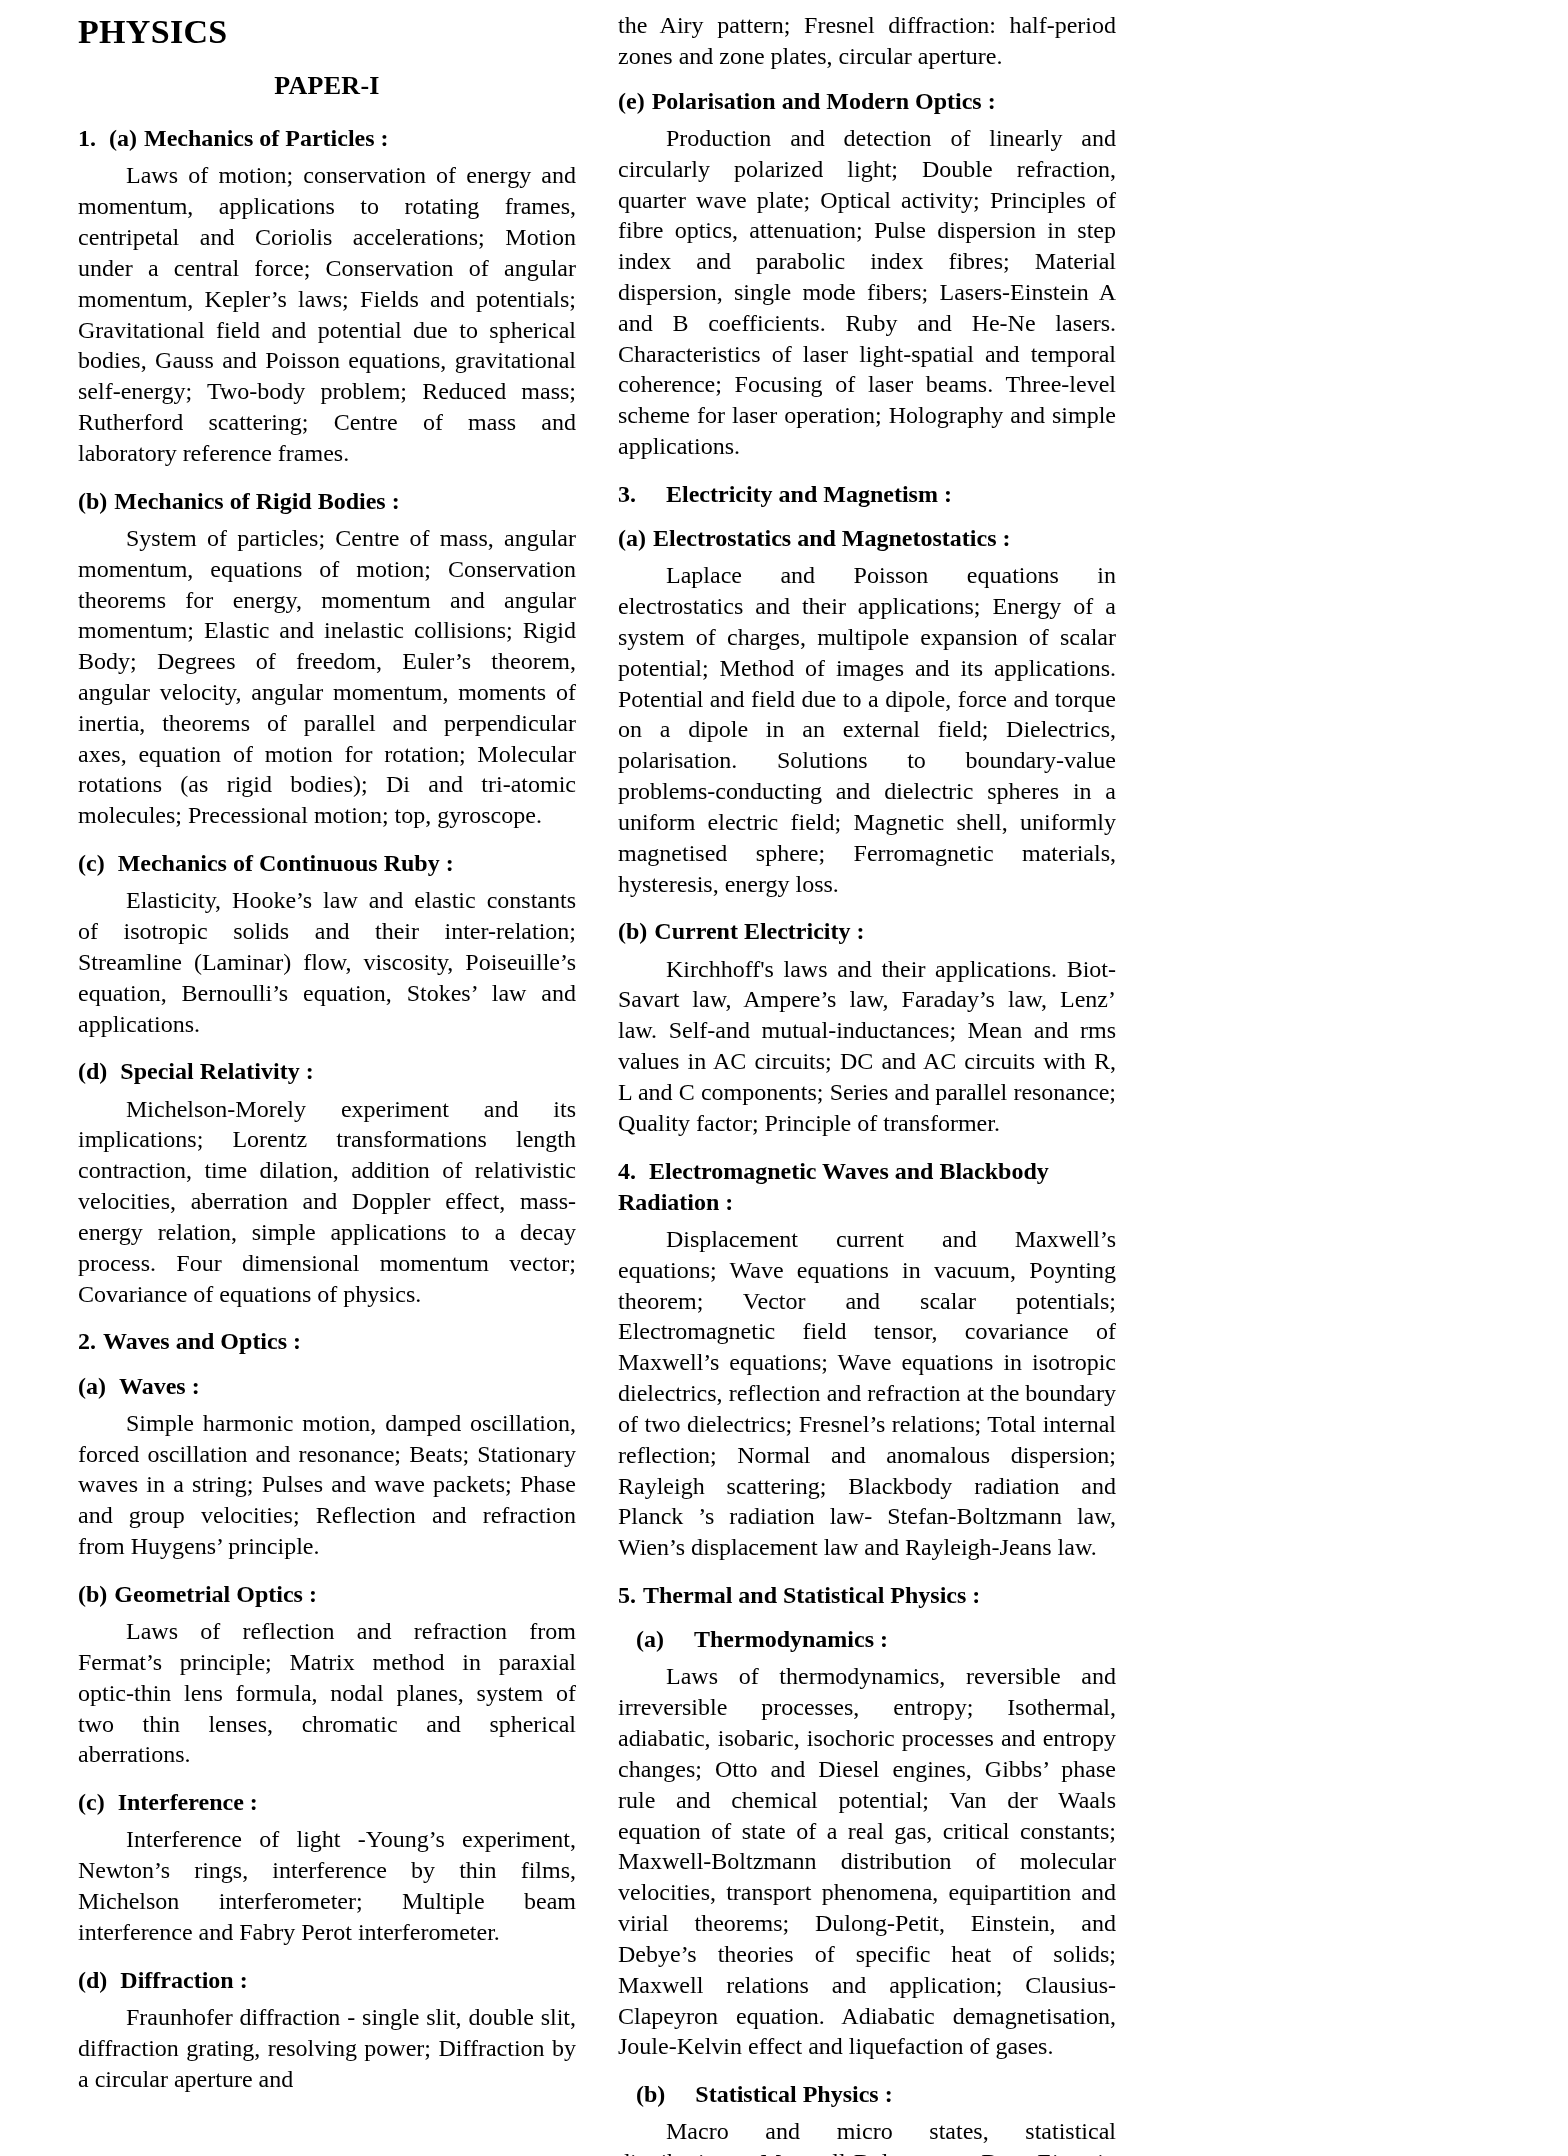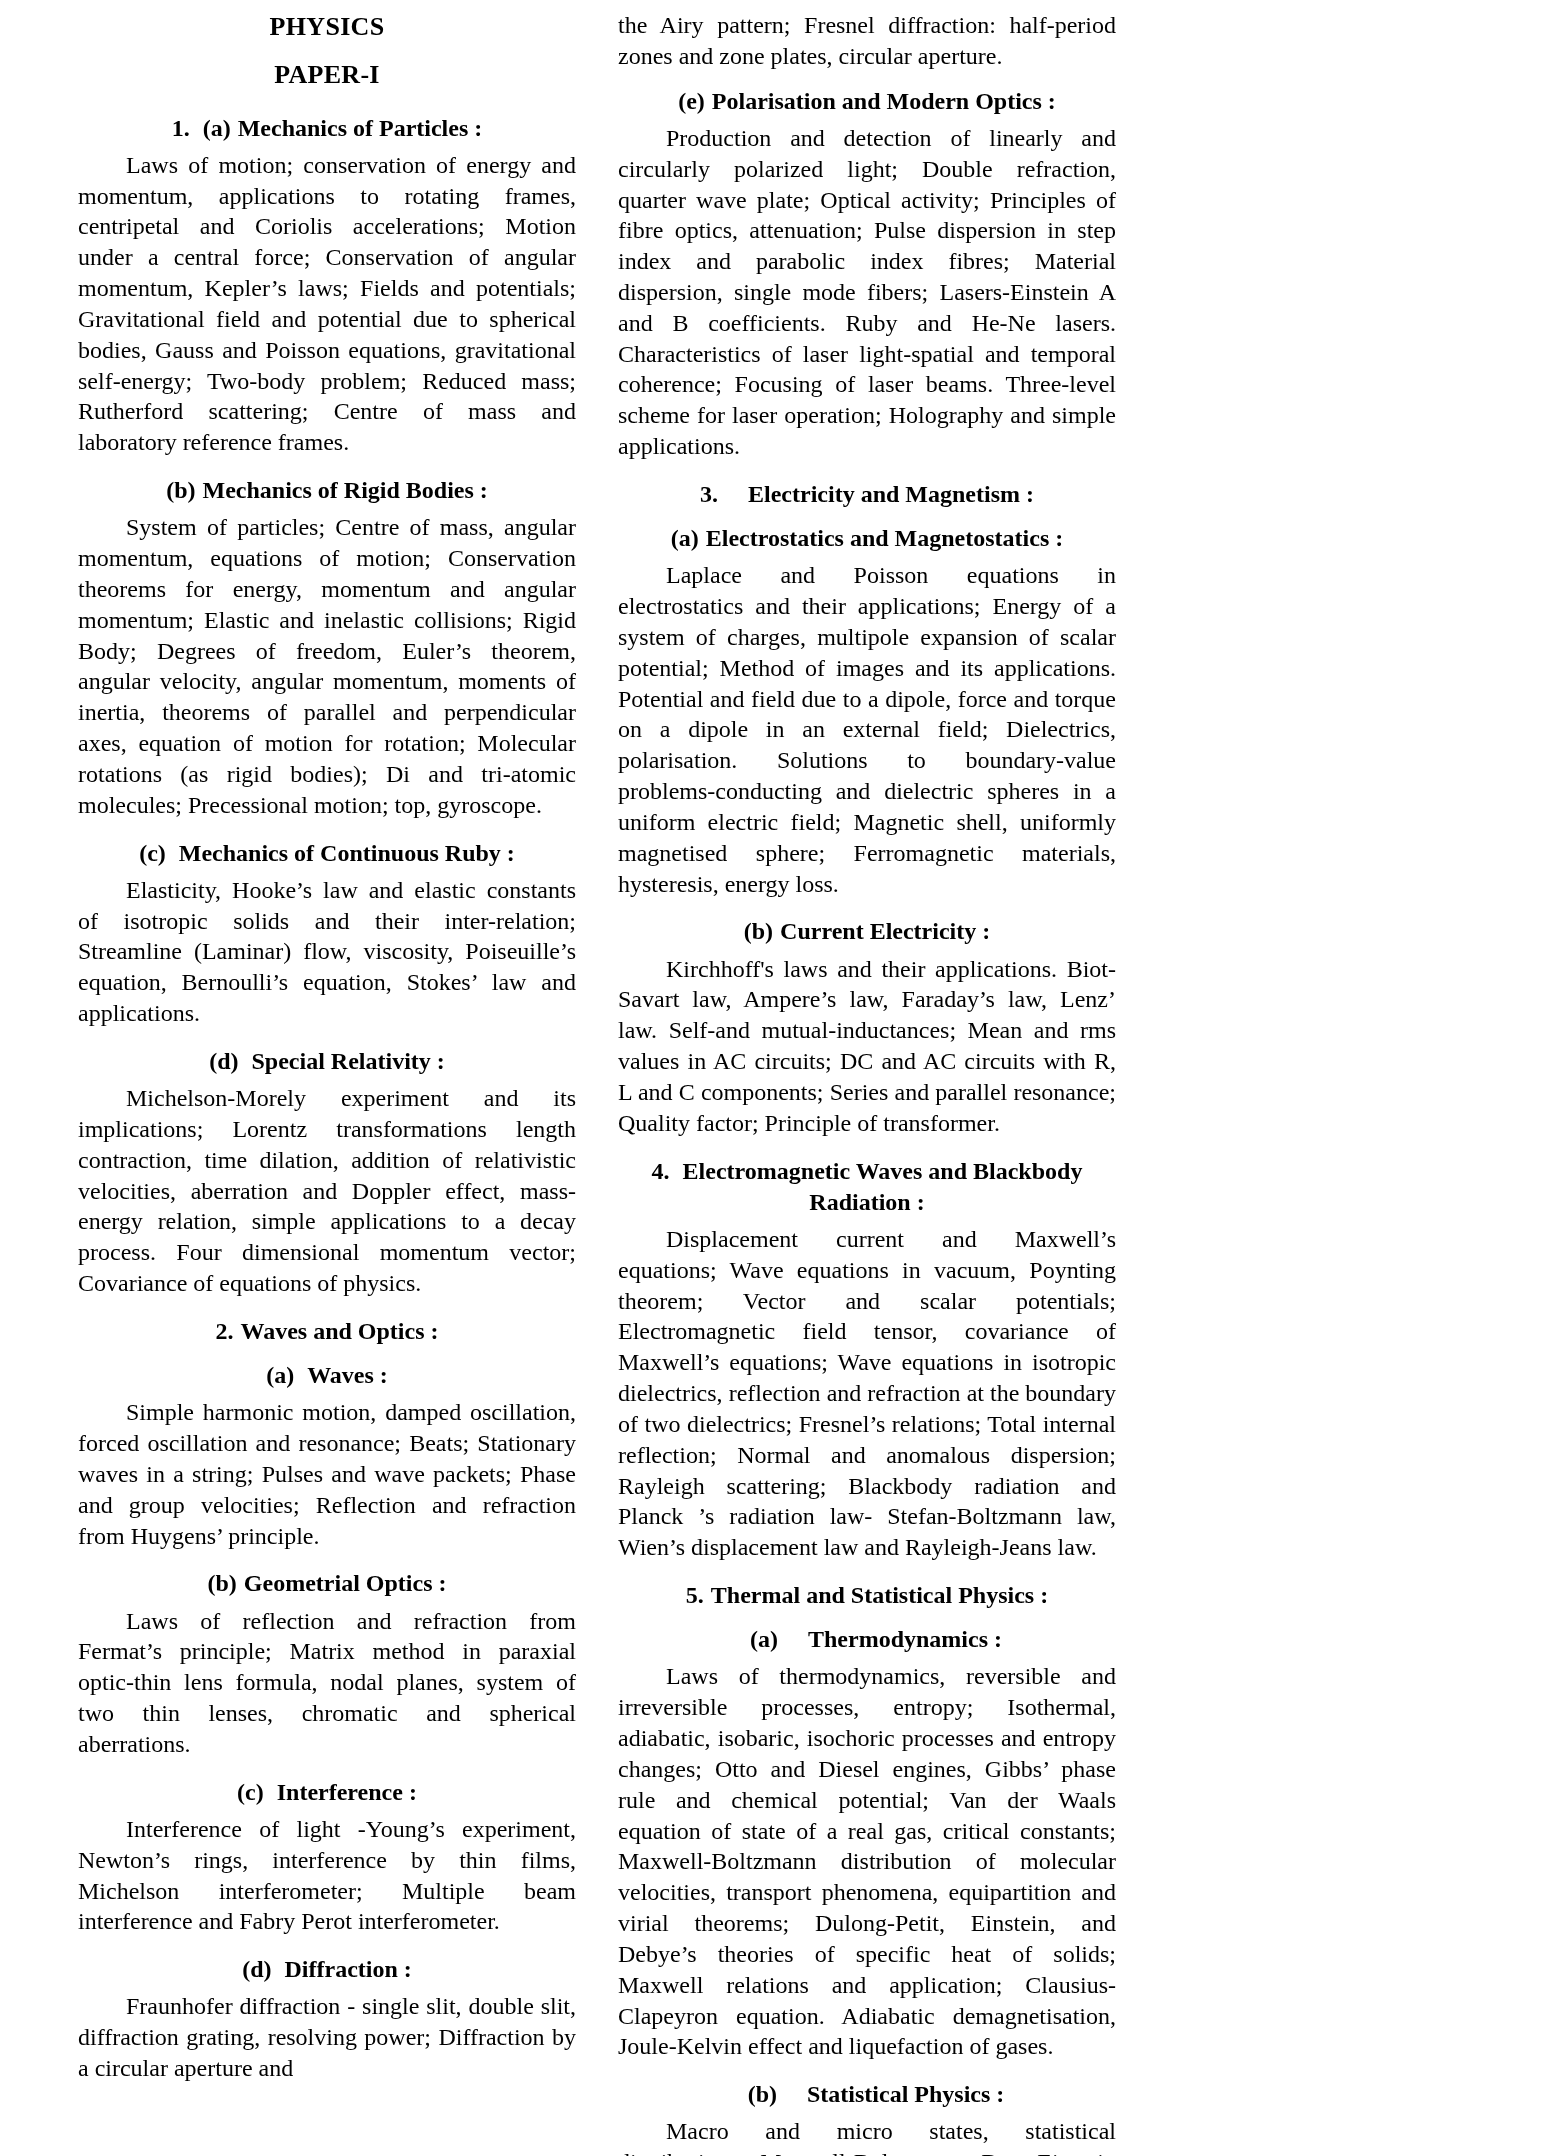--- a/index.html
+++ b/index.html
@@ -26,43 +26,42 @@
     flex-direction: row;
     align-items: flex-start;
     gap: 42px;
   }
   .col {
     width: 498px;
     flex: 0 0 498px;
   }
   
   .doc-title {
-    text-align: center;
     font-weight: bold;
-    font-size: 26px;
+    font-size: 34px;
     letter-spacing: 0.3px;
     line-height: 1.32;
     margin: 0;
     padding: 0;
   }
   .doc-subtitle {
     text-align: center;
     font-weight: bold;
     font-size: 26px;
     letter-spacing: 0.3px;
     line-height: 1.32;
     margin: 14px 0 0 0;
     padding: 0;
   }
   .heading {
     font-weight: bold;
     font-size: 24px;
     line-height: 1.30;
     margin: 17px 0 0 0;
-    text-align: center;
+    text-align: left;
   }
   .heading.tight {
     margin-top: 13px;
   }
   .heading .num {
     display: inline-block;
   }
   .heading .gap-sm { display: inline-block; width: 7px; }
   .heading .gap-md { display: inline-block; width: 13px; }
   .heading .gap-lg { display: inline-block; width: 30px; }

